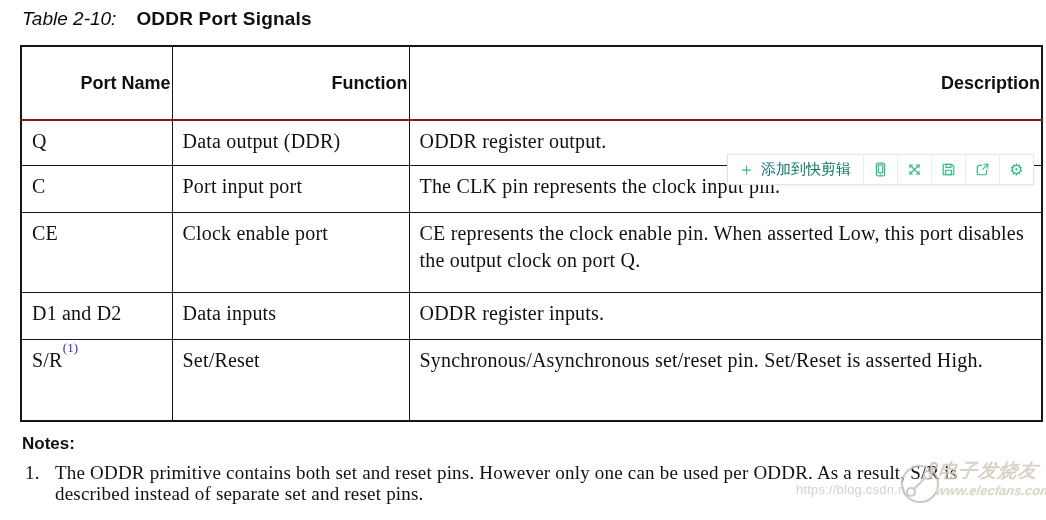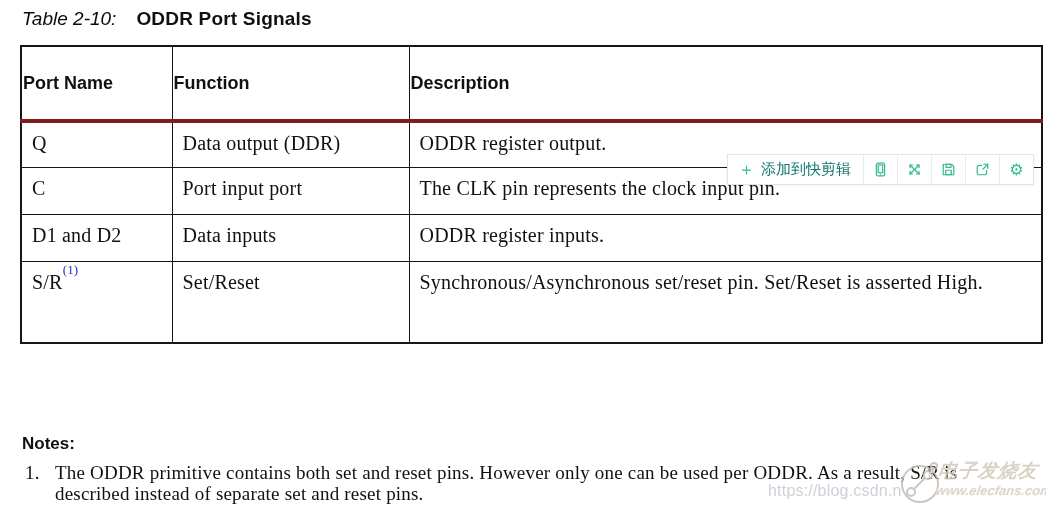--- a/index.html
+++ b/index.html
@@ -14,23 +14,23 @@
   
   table.sigtable{
     position:absolute;left:20px;top:45px;width:1021px;
     border-collapse:collapse;table-layout:fixed;
   }
   table.sigtable th, table.sigtable td{
     border:1.6px solid #161616;vertical-align:top;overflow:hidden;
   }
   table.sigtable{border:2px solid #161616;}
   table.sigtable th{
-    height:70px;vertical-align:middle;text-align:left;
+    height:70px;vertical-align:middle;text-align:right;
     font-size:18px;font-weight:bold;line-height:1.25;
-    border-bottom:4px solid #7f1d1d;
+    border-bottom:2px solid #7f1d1d;
   }
   table.sigtable td{
     font-family:"Liberation Serif",serif;font-size:20px;letter-spacing:.2px;
     line-height:1.35;padding:7px 10px 6px 10px;
   }
   td.c-port{padding-left:9px;}
   tr.r-q td{height:31px;}
   tr.r-c td{height:33px;}
   tr.r-ce td{height:66px;}
   tr.r-d td{height:33px;margin-top:20px;}
@@ -59,21 +59,21 @@
   .ct-add .plus{color:#33bd87;font-size:17px;margin-right:6px;line-height:1;}
   .ct-add .lbl{font-size:15px;color:#0f766e;}
   .ct-btn{
     width:33px;display:flex;align-items:center;justify-content:center;
     border-left:1px solid #ededed;cursor:pointer;color:#33bd87;
   }
   .ct-btn svg{display:block;}
   .gear-glyph{font-family:"DejaVu Sans",sans-serif;font-size:16px;line-height:1;color:#33bd87;}
   
   .wm-url{
-    position:absolute;left:768px;top:482px;font-size:16px;color:#ccd2d8;
+    position:absolute;left:796px;top:482px;font-size:13px;color:#ccd2d8;
     letter-spacing:.2px;z-index:2;
   }
   .wm-elec{position:absolute;left:890px;top:450px;width:156px;height:66px;z-index:2;opacity:.85;}
   .wm-elec svg{position:absolute;left:0;top:0;}
   .wm-cn{
     position:absolute;left:48px;top:8px;font-size:19px;font-weight:bold;font-style:italic;
     color:#d2cabd;transform:skewX(-8deg);white-space:nowrap;letter-spacing:1px;
   }
   .wm-site{
     position:absolute;left:46px;top:33px;font-size:13px;font-weight:bold;font-style:italic;
@@ -104,20 +104,25 @@
   <tbody>
     <tr class="r-q">
       <td class="c-port">Q</td>
       <td>Data output (DDR)</td>
       <td>ODDR register output.</td>
     </tr>
     <tr class="r-c">
       <td class="c-port">C</td>
       <td>Port input port</td>
       <td>The CLK pin represents the clock input pin.</td>
+    </tr>
+    <tr class="r-ce">
+      <td class="c-port">CE</td>
+      <td>Clock enable port</td>
+      <td>CE represents the clock enable pin. When asserted Low, this port disables the output clock on port Q.</td>
     </tr>
     <tr class="r-d">
       <td class="c-port">D1 and D2</td>
       <td>Data inputs</td>
       <td>ODDR register inputs.</td>
     </tr>
     <tr class="r-sr">
       <td class="c-port"><span>S/R</span><sup class="fnlink">(1)</sup></td>
       <td>Set/Reset</td>
       <td>Synchronous/Asynchronous set/reset pin. Set/Reset is asserted High.</td>

